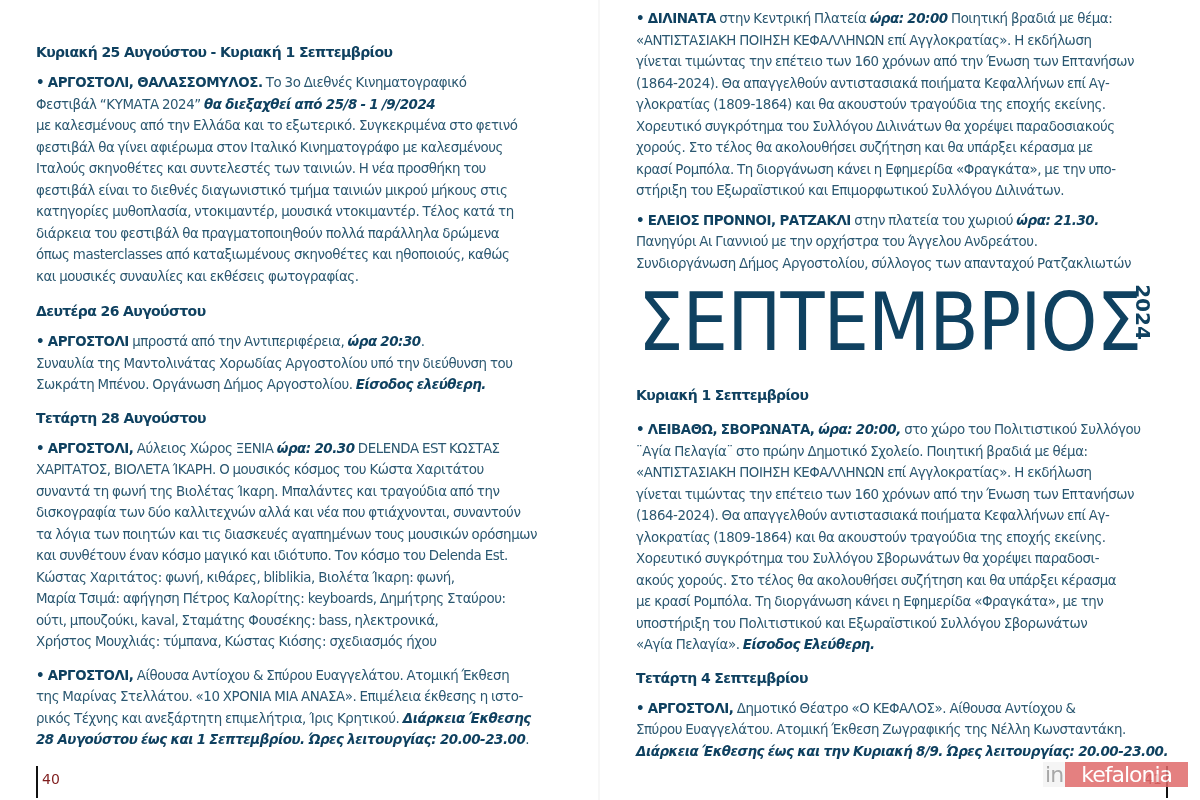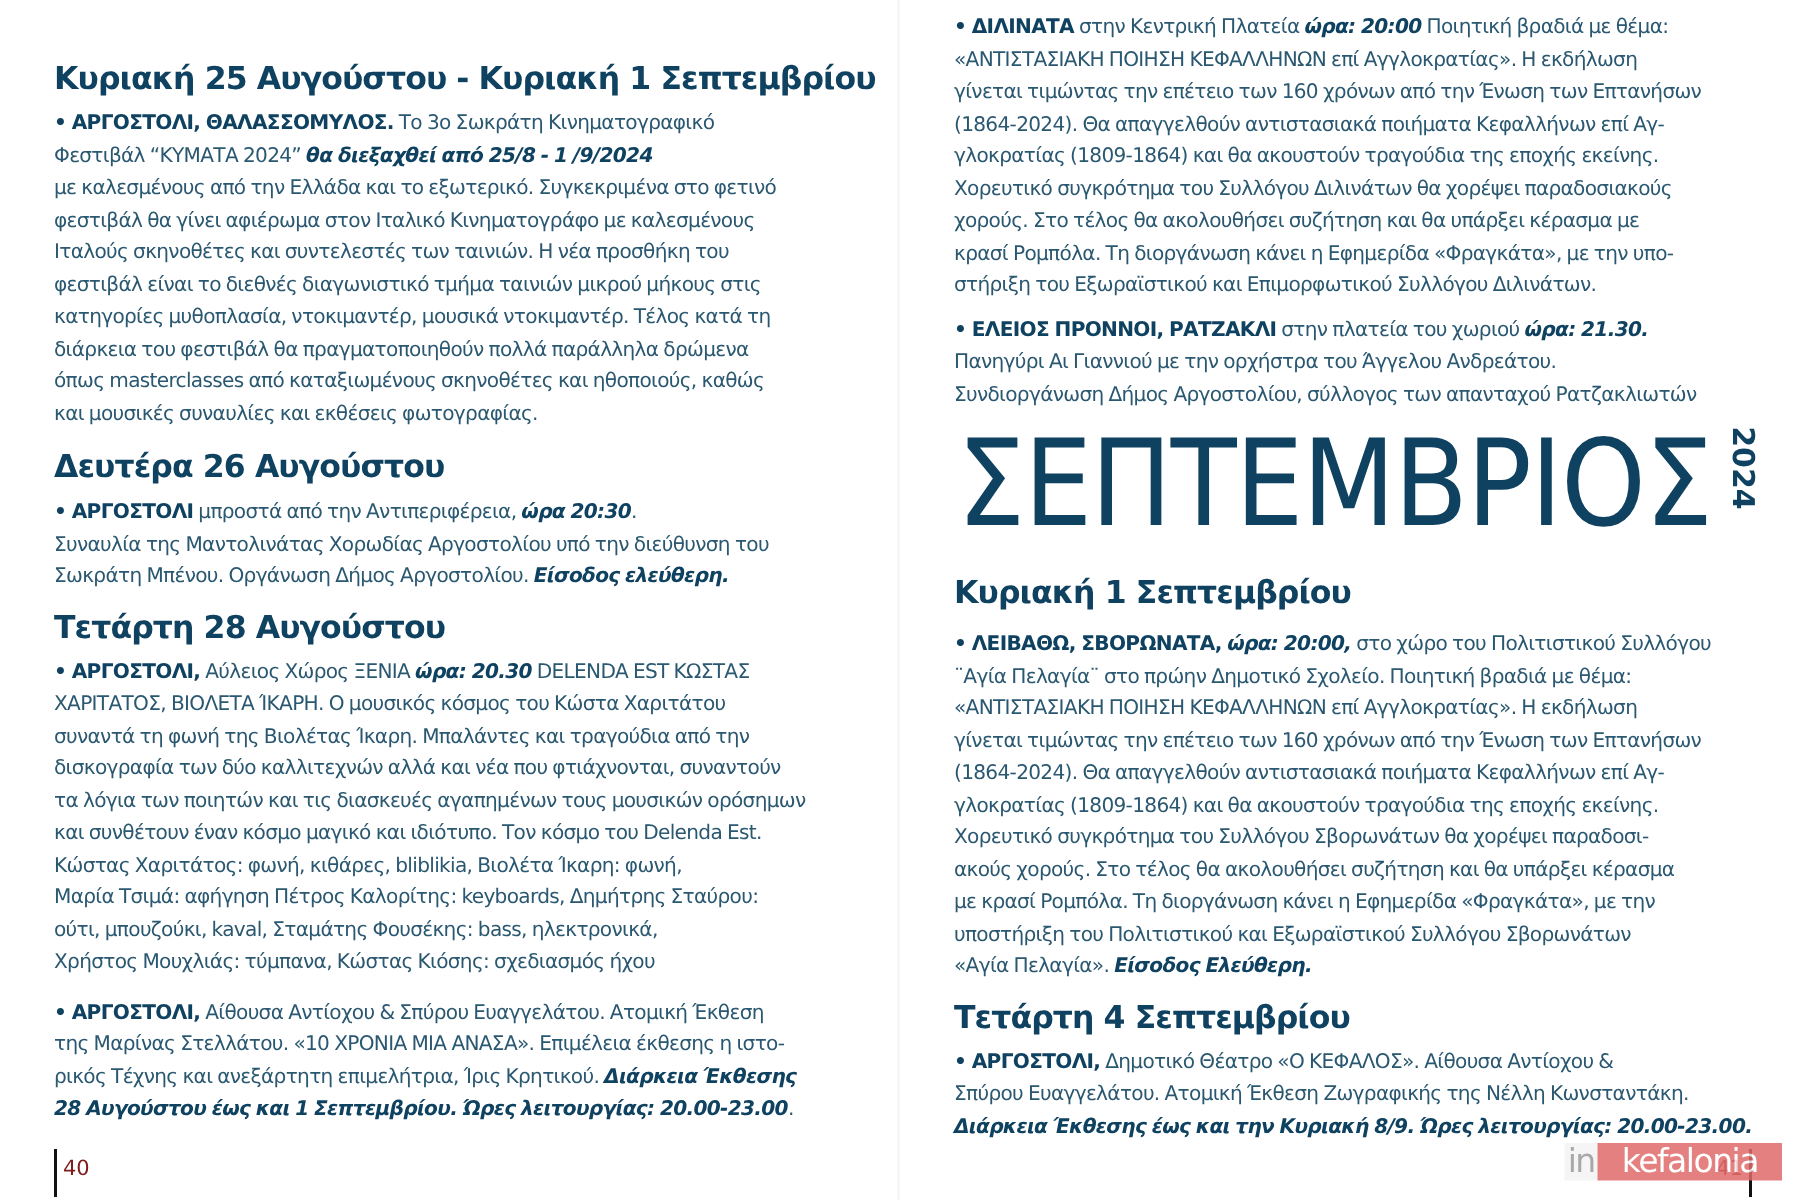--- a/index.html
+++ b/index.html
@@ -1,27 +1,27 @@
 <!DOCTYPE html>
 <html><head>
   <meta charset="utf-8">
   <style>
     * { margin: 0; padding: 0; box-sizing: border-box; }
     html, body { width: 1200px; height: 800px; background: #ffffff; overflow: hidden; }
     body { font-family: "DejaVu Sans", sans-serif; color: #1e4a63; position: relative; }
 
     .page { position: absolute; top: 0; height: 800px; }
     .page-left { left: 0; width: 600px; padding: 38px 26px 0 36px; }
-    .page-right { left: 600px; width: 600px; padding: 6px 8px 0 36px; }
+    .page-right { left: 600px; width: 600px; padding: 6px 27px 0 36px; }
 
     .day-heading {
       font-family: "DejaVu Sans", sans-serif;
       font-weight: bold;
       color: #0f4160;
-      font-size: 21px;
+      font-size: 14px;
       letter-spacing: -0.6px;
       line-height: 28px;
       margin-bottom: 6px;
       white-space: nowrap;
     }
     .event {
       font-family: "DejaVu Sans", sans-serif;
       font-size: 13.4px;
       line-height: 21.5px;
       color: #2b5871;
@@ -92,21 +92,21 @@
   </style>
 </head>
 <body>
 
 <div class="gutter"></div>
 
 <div class="page page-left">
 
   <h2 class="day-heading">Κυριακή 25  Αυγούστου - Κυριακή 1 Σεπτεμβρίου</h2>
   <div class="event">
-    <span class="line"><span class="place">• ΑΡΓΟΣΤΟΛΙ, ΘΑΛΑΣΣΟΜΥΛΟΣ.</span> <span>Το 3ο Σωκράτη Κινηματογραφικό</span></span>
+    <span class="line"><span class="place">• ΑΡΓΟΣΤΟΛΙ, ΘΑΛΑΣΣΟΜΥΛΟΣ.</span> <span>Το 3ο Διεθνές Κινηματογραφικό</span></span>
     <span class="line"><span>Φεστιβάλ “ΚΥΜΑΤΑ 2024” </span><span class="em">θα διεξαχθεί από 25/8 - 1 /9/2024</span></span>
     <span class="line">με καλεσμένους από την Ελλάδα και το εξωτερικό. Συγκεκριμένα στο φετινό</span>
     <span class="line">φεστιβάλ θα γίνει αφιέρωμα στον  Ιταλικό Κινηματογράφο με καλεσμένους</span>
     <span class="line">Ιταλούς σκηνοθέτες και συντελεστές των ταινιών. Η νέα προσθήκη του</span>
     <span class="line">φεστιβάλ είναι το διεθνές διαγωνιστικό τμήμα ταινιών μικρού μήκους στις</span>
     <span class="line">κατηγορίες μυθοπλασία, ντοκιμαντέρ, μουσικά ντοκιμαντέρ. Τέλος κατά τη</span>
     <span class="line">διάρκεια του φεστιβάλ θα πραγματοποιηθούν πολλά παράλληλα δρώμενα</span>
     <span class="line">όπως masterclasses από καταξιωμένους σκηνοθέτες και ηθοποιούς, καθώς</span>
     <span class="line">και μουσικές συναυλίες και εκθέσεις φωτογραφίας.</span>
   </div>

